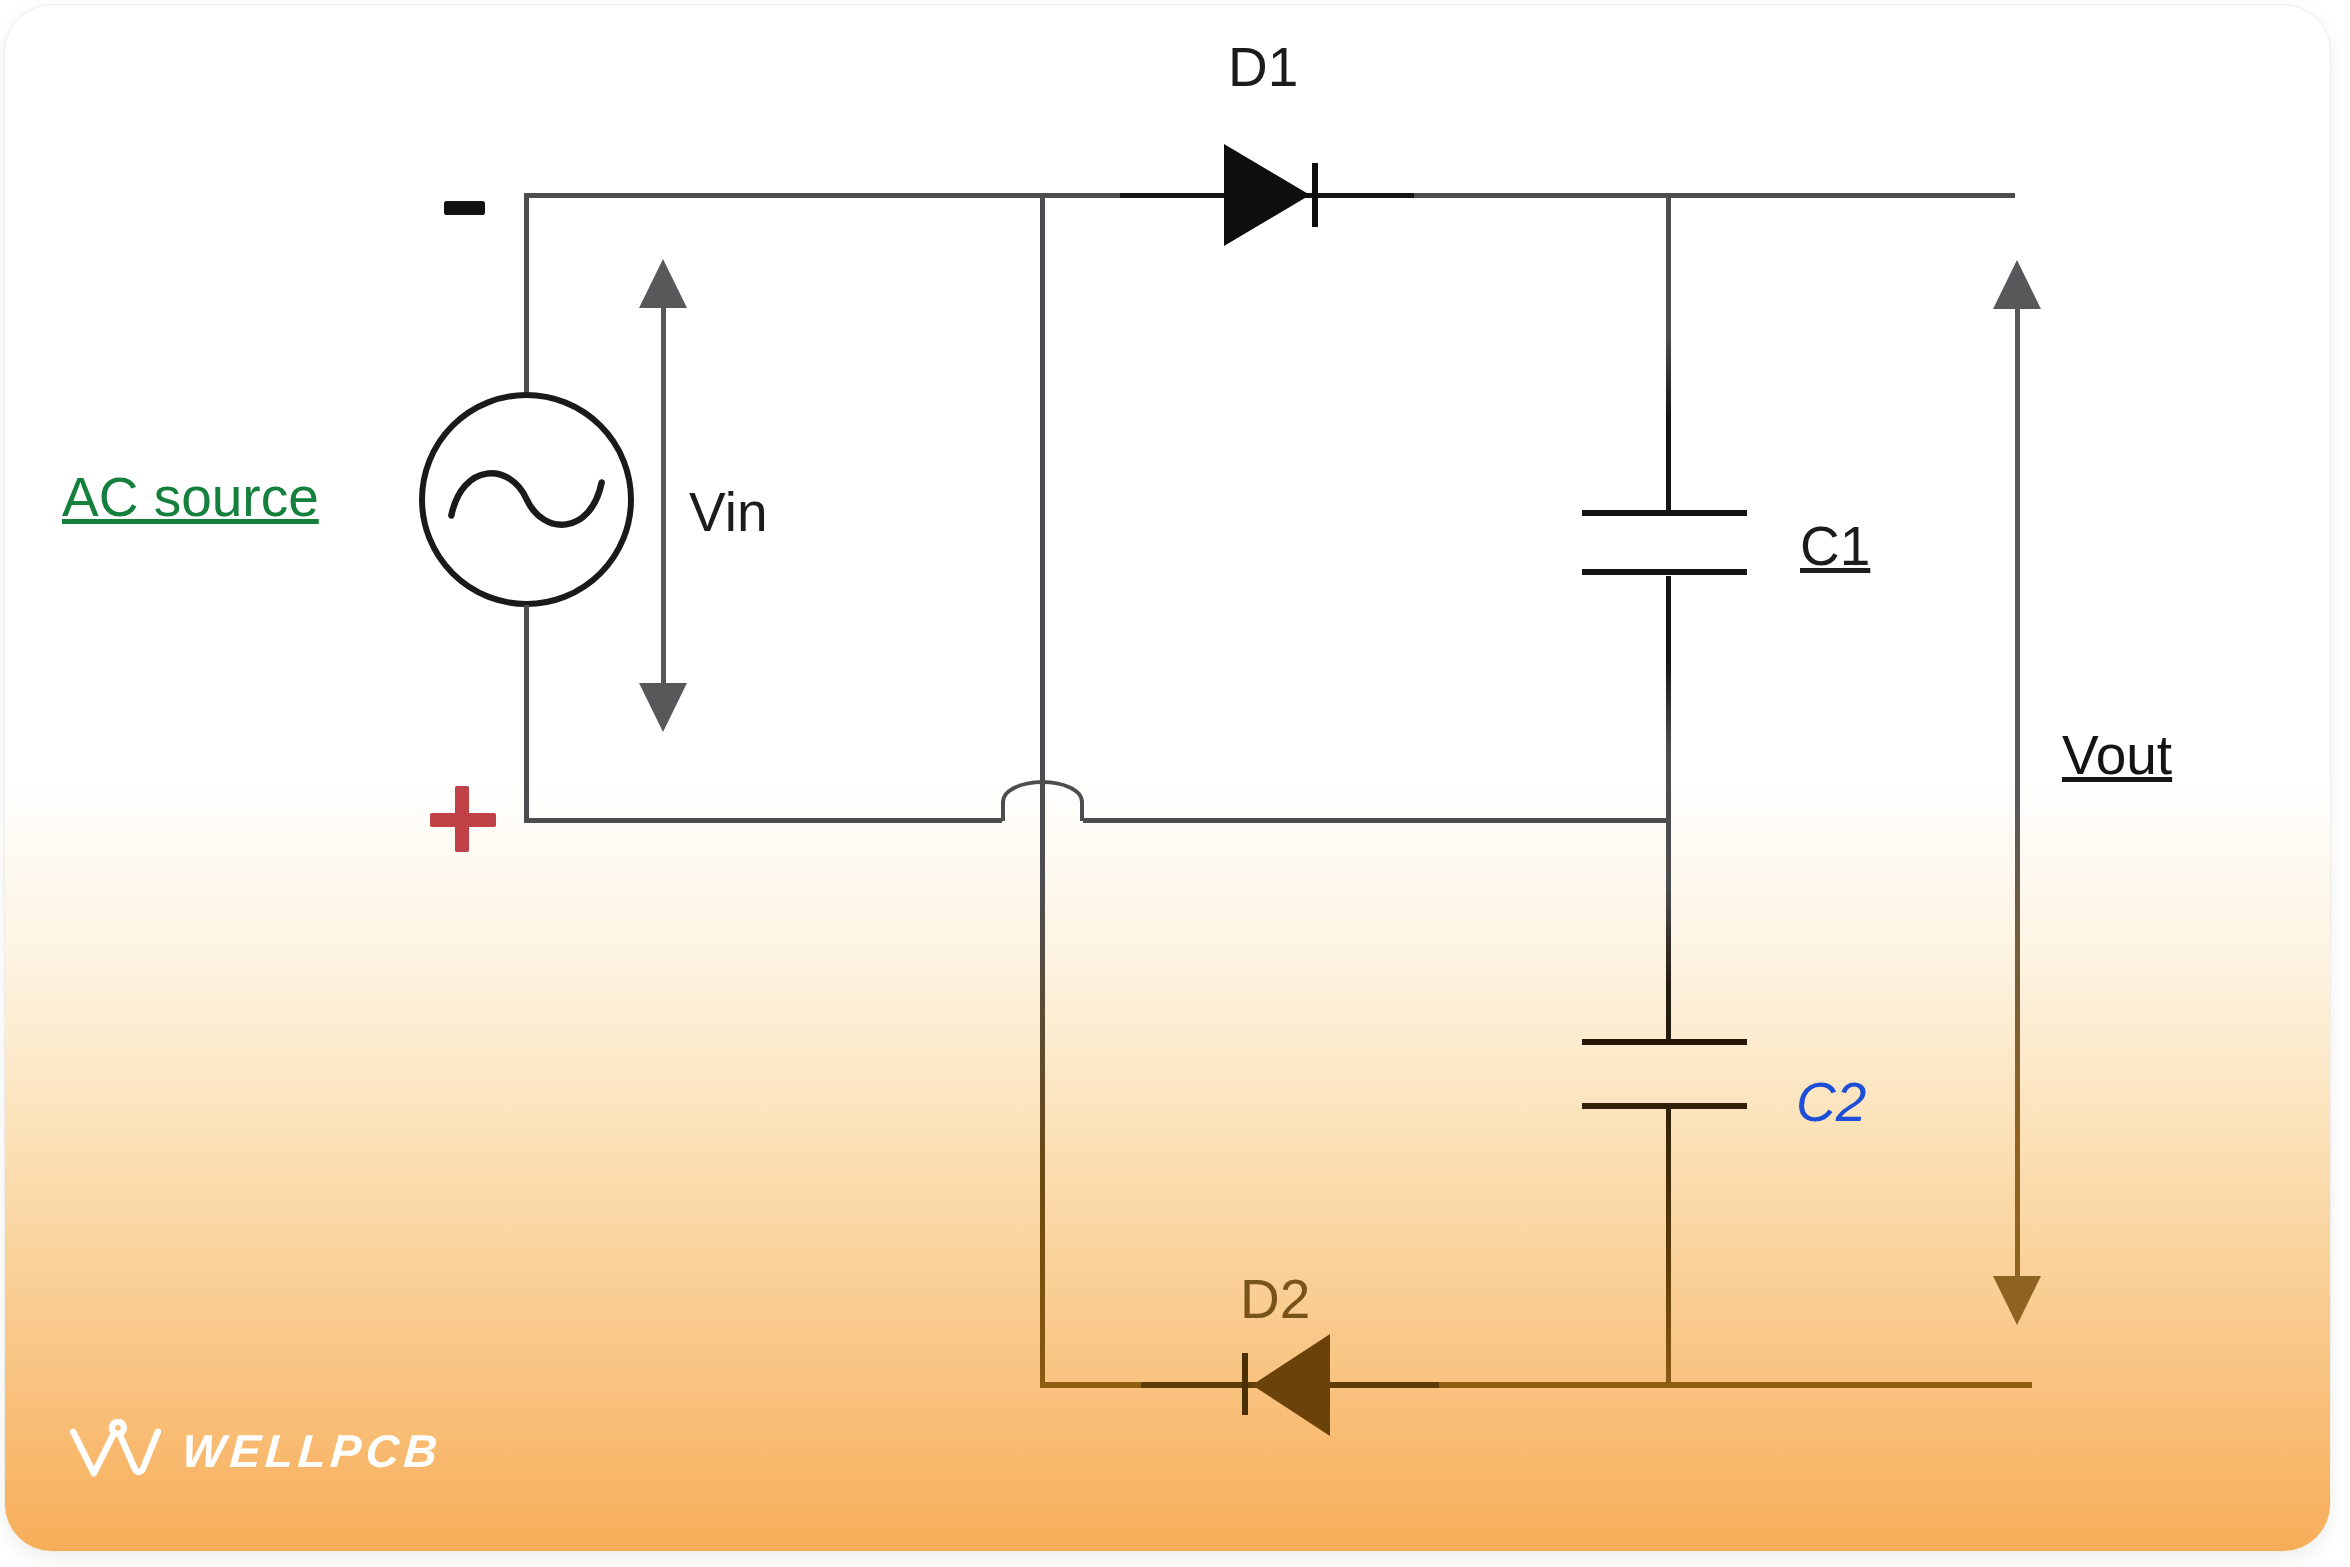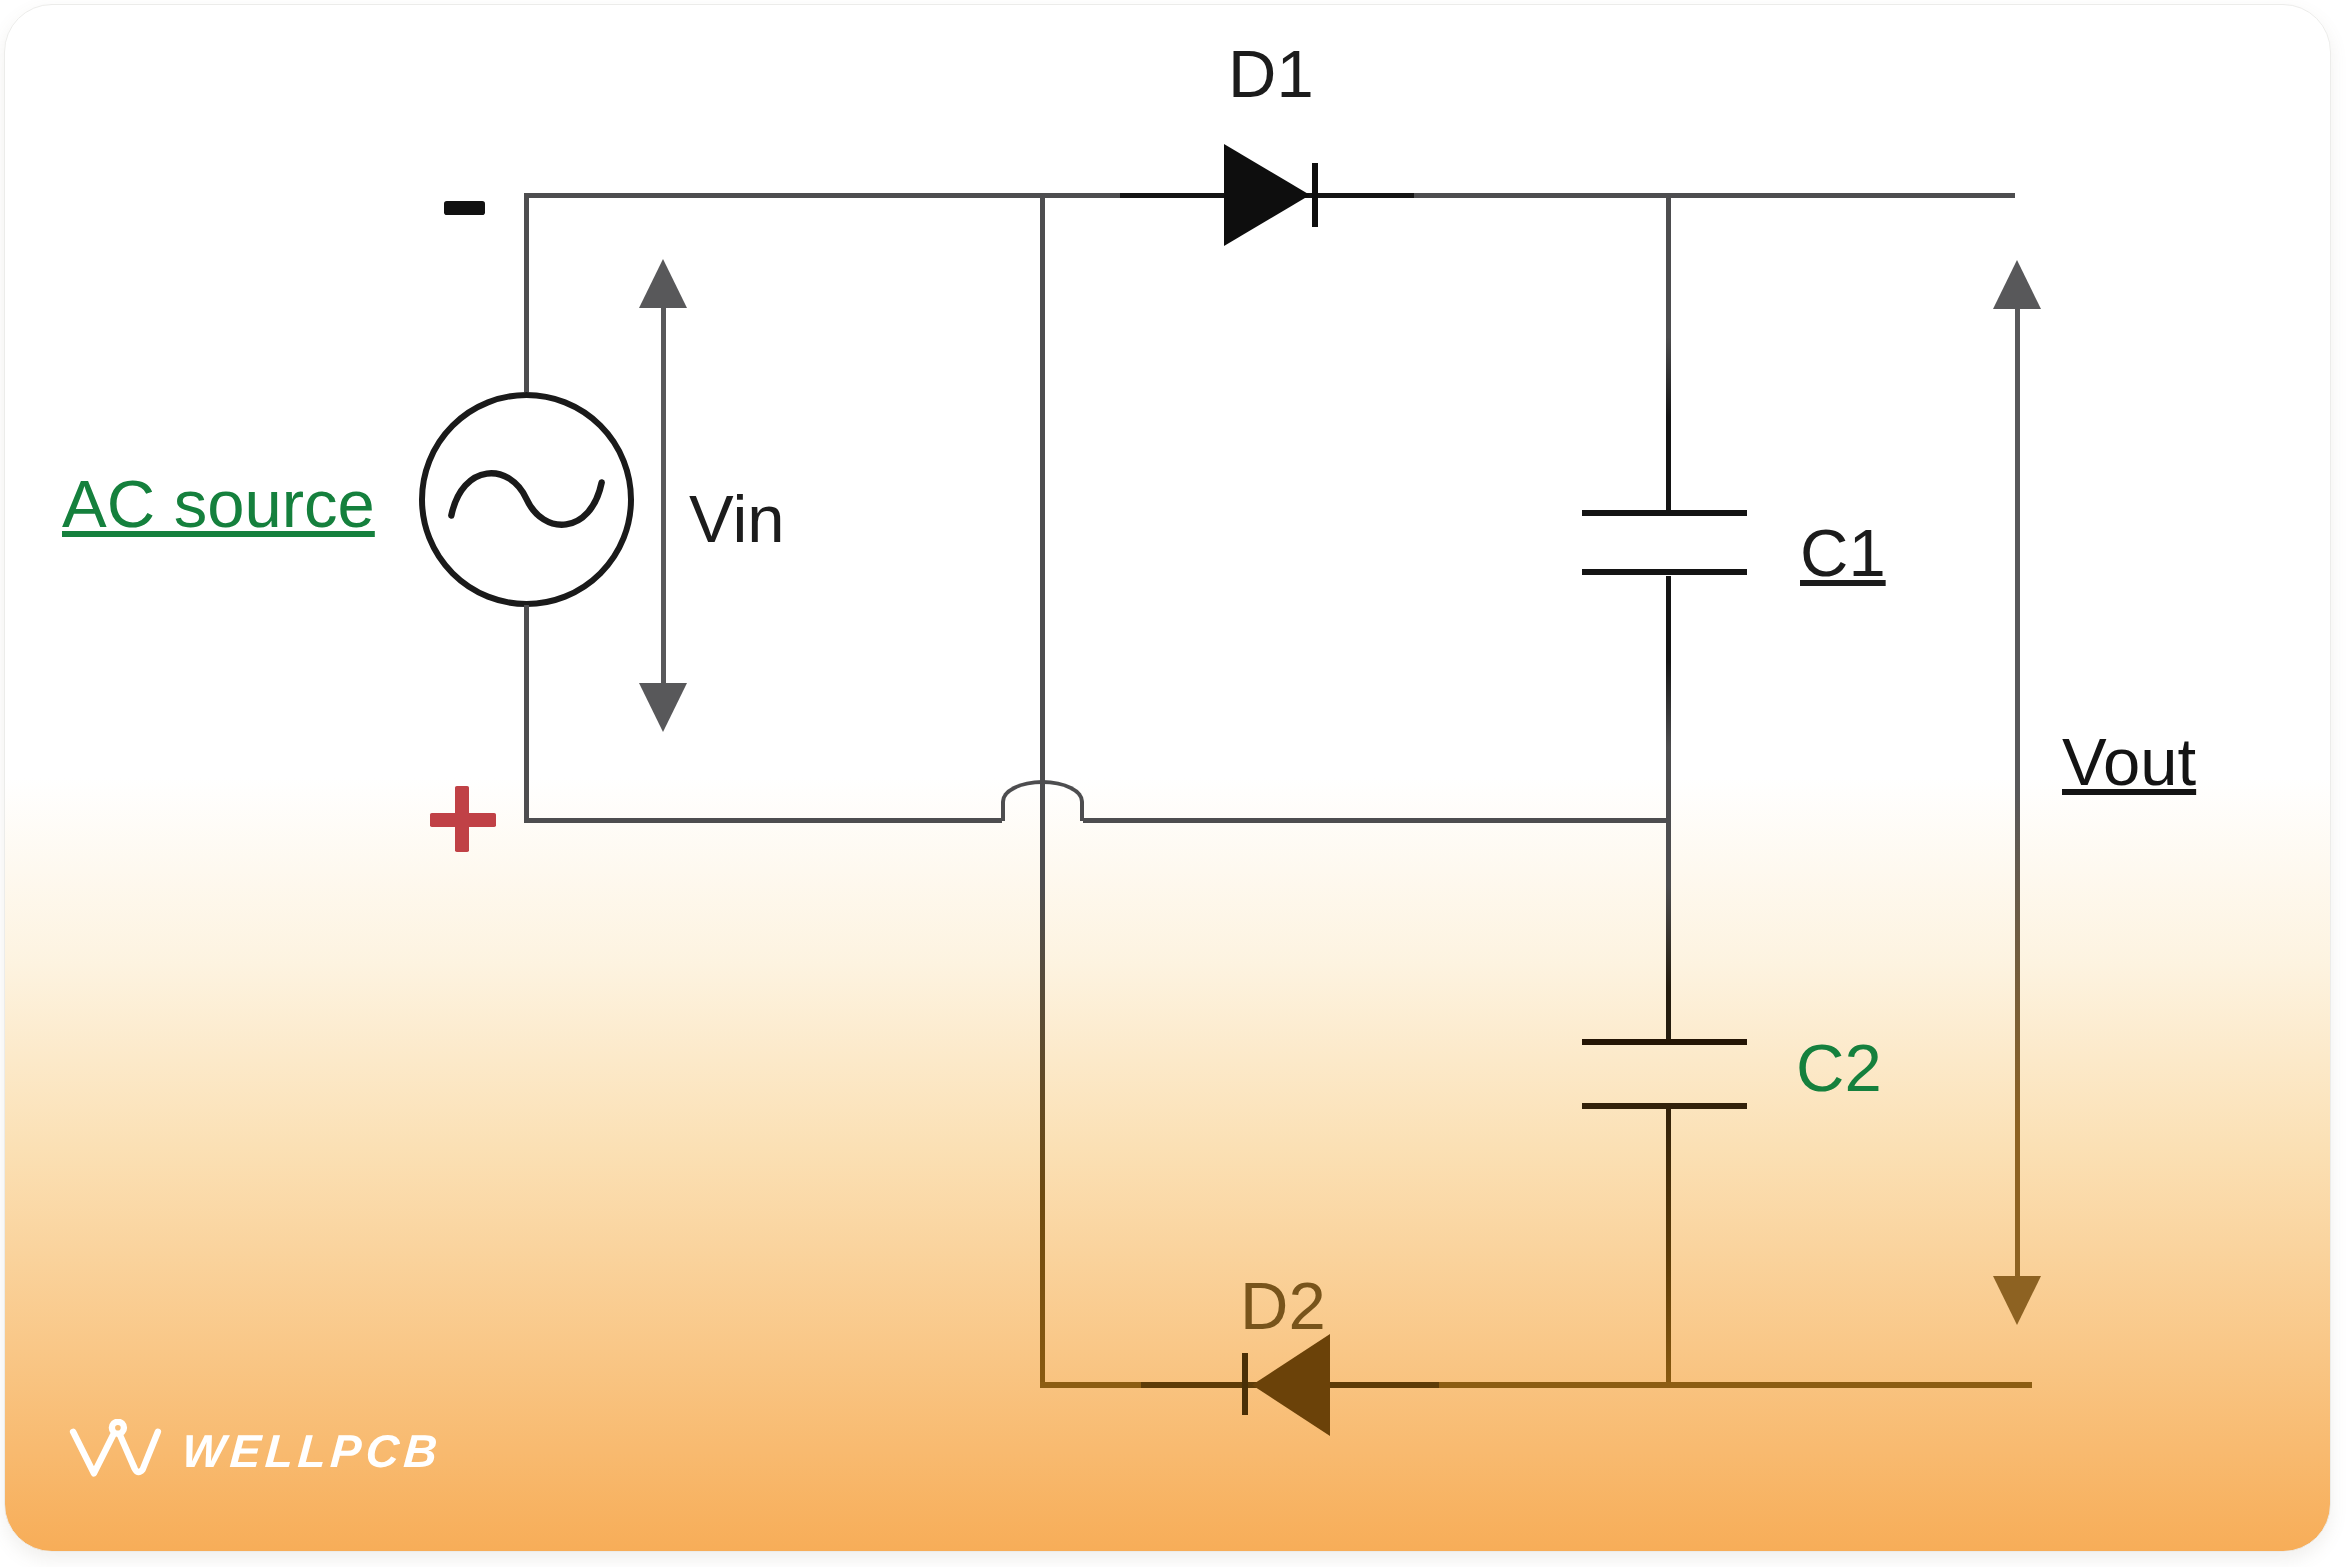--- a/index.html
+++ b/index.html
@@ -17,21 +17,21 @@
       #f9c787 87%, #f7ad58 100%);
     box-shadow:0 7.3px 16.5px rgba(120,110,90,0.10);
   }
 
   
   .wire-h{height:4.6px;background:#4d4d4f;}
   .wire-v{width:4.6px;background:#4d4d4f;}
   .lead-dark{background:#141414;}
 
   
-  .lbl{font-size:67px;line-height:1;color:#1c1c1c;white-space:nowrap;}
+  .lbl{font-size:55px;line-height:1;color:#1c1c1c;white-space:nowrap;}
 
   
   #top-wire        {left:524px;top:193px;width:1491px;}
   #top-wire-dark   {left:1120px;top:193px;width:294px;height:4.6px;}
   #left-vert       {left:524px;top:193px;height:199px;}
   #src-bottom-lead {left:524px;top:605px;height:218px;}
 
   #minus-sign{left:444px;top:201px;width:41px;height:13.8px;background:#111;border-radius:2.8px;}
 
   #ac-circle{left:419px;top:392px;width:215px;height:215px;border:6.4px solid #1a1a1a;
@@ -78,21 +78,21 @@
     background:linear-gradient(180deg,#151515 0%,#151515 35%,#4d4d4f 70%,#4d4d4f 100%);}
   #c1-label{left:1800px;top:519px;text-decoration:underline;}
 
   
   #c2-lead-top{left:1666px;top:818px;width:4.6px;height:227px;
     background:linear-gradient(180deg,#4d4d4f 0%,#4d4d4f 30%,#241c0e 75%,#241c0e 100%);}
   #c2-plate-top{left:1582px;top:1039px;width:165px;height:6.4px;background:#241505;}
   #c2-plate-bot{left:1582px;top:1103px;width:165px;height:6.4px;background:#32210a;}
   #c2-lead-bot{left:1666px;top:1109px;width:4.6px;height:277px;
     background:linear-gradient(180deg,#32210a 0%,#5e3c08 55%,#8a5a10 100%);}
-  #c2-label{left:1796px;top:1034px;color:#15803d;}
+  #c2-label{left:1796px;top:1075px;color:#1d4ed8;font-style:italic;}
 
   
   #bottom-wire{left:1040px;top:1382px;width:992px;height:5.5px;background:#8d5d12;}
   #bottom-wire-dark{left:1141px;top:1382px;width:298px;height:5.5px;background:#5e3c08;}
   #d2-bar{left:1242px;top:1353px;width:5.5px;height:62px;background:#4a2f06;}
   #d2-tri{left:1252px;top:1334px;width:0;height:0;
     border-top:51px solid transparent;border-bottom:51px solid transparent;
     border-right:78px solid #6b4209;}
   #d2-label{left:1240px;top:1243px;color:#78541b;margin-top:29px;}
 

